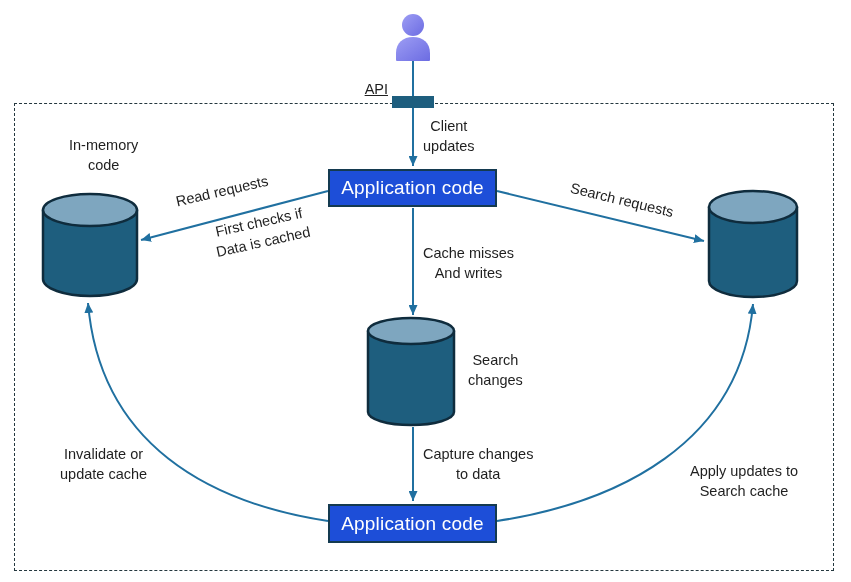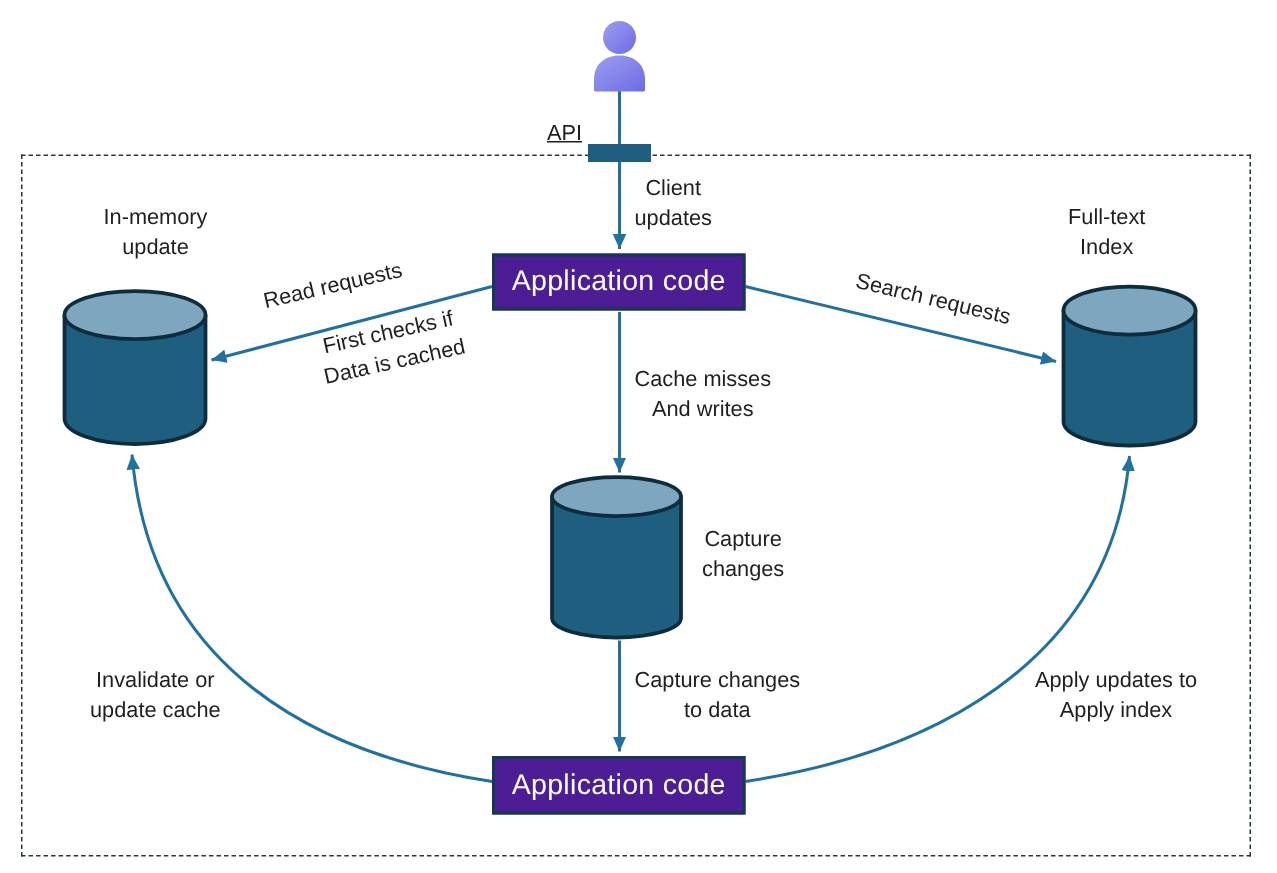--- a/index.html
+++ b/index.html
@@ -10,21 +10,21 @@
   .dashed-frame {
     position:absolute; left:14px; top:103px; width:818px; height:466px;
     border:1.5px dashed #25383f;
   }
   svg.layer { position:absolute; left:0; top:0; }
   .lbl { position:absolute; font-size:14.5px; line-height:20px; white-space:nowrap;text-align:center; }
   .lbl.center { text-align:center; }
   .rot { transform-origin:50% 50%; }
   .node {
     position:absolute; display:flex; align-items:center; justify-content:center;
-    background:#4c1d95; border:2.5px solid #143a50; box-sizing:border-box;
+    background:#1d4ed8; border:2.5px solid #143a50; box-sizing:border-box;
     color:#ffffff; font-size:19px; letter-spacing:0.2px;
   }
   .api-lbl { text-align:right; }
 </style>
 </head>
 <body>
 
 <div class="canvas">
 
   <div class="dashed-frame"></div>
@@ -83,30 +83,26 @@
 
   <div class="lbl api-lbl" style="left:348px; top:79px; width:40px;text-decoration:underline;">API</div>
 
   <div class="lbl" style="left:423px; top:116px;">
     <div>Client</div>
     <div>updates</div>
   </div>
 
   <div class="lbl" style="left:69px; top:135px;">
     <div>In-memory</div>
-    <div>update</div>
+    <div>code</div>
   </div>
 
-  <div class="lbl" style="left:712px; top:135px;">
-    <div>Full-text</div>
-    <div>Index</div>
-  </div>
 
   <div class="lbl" style="left:468px; top:350px;">
-    <div>Capture</div>
+    <div>Search</div>
     <div>changes</div>
   </div>
 
   <div class="lbl center rot" style="left:152px; top:181px; width:140px; transform:rotate(-13deg);">Read requests</div>
 
   <div class="lbl center rot" style="left:186px; top:212px; width:150px; transform:rotate(-12.5deg);">
     <div>First checks if</div>
     <div>Data is cached</div>
   </div>
 
@@ -120,18 +116,18 @@
   <div class="lbl" style="left:60px; top:444px;">
     <div>Invalidate or</div>
     <div>update cache</div>
   </div>
 
   <div class="lbl" style="left:423px; top:444px;">
     <div>Capture changes</div>
     <div>to data</div>
   </div>
 
-  <div class="lbl" style="left:690px; top:444px;">
+  <div class="lbl" style="left:690px; top:461px;">
     <div>Apply updates to</div>
-    <div>Apply index</div>
+    <div>Search cache</div>
   </div>
 
 </div>
 
 </body></html>

